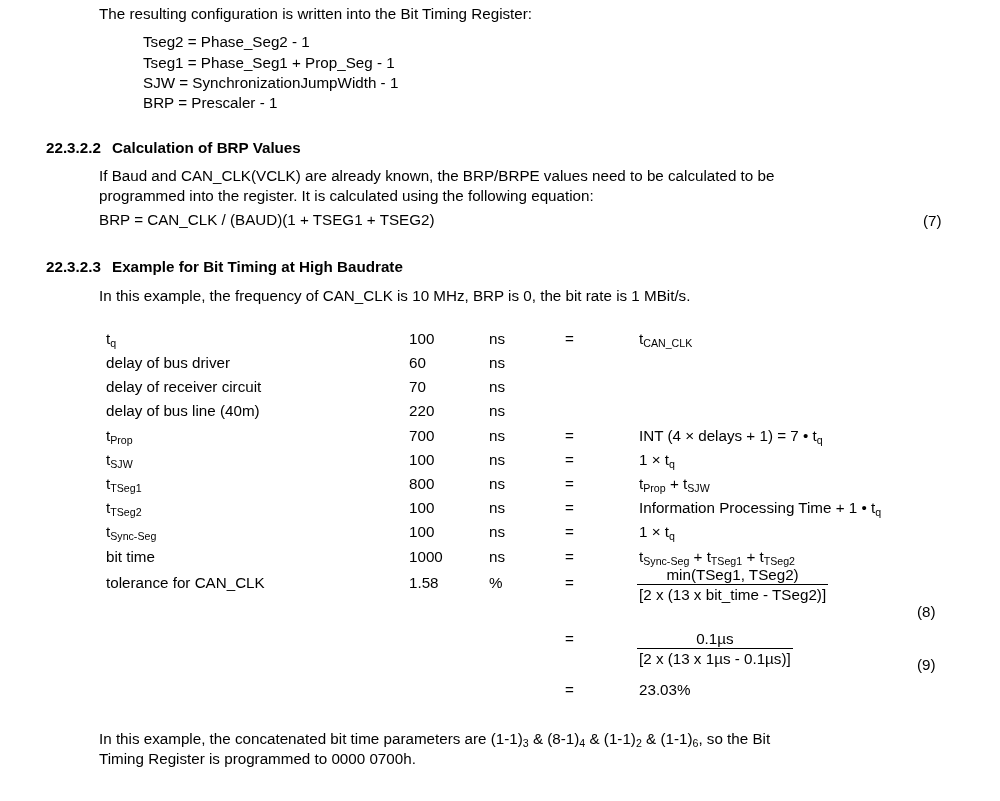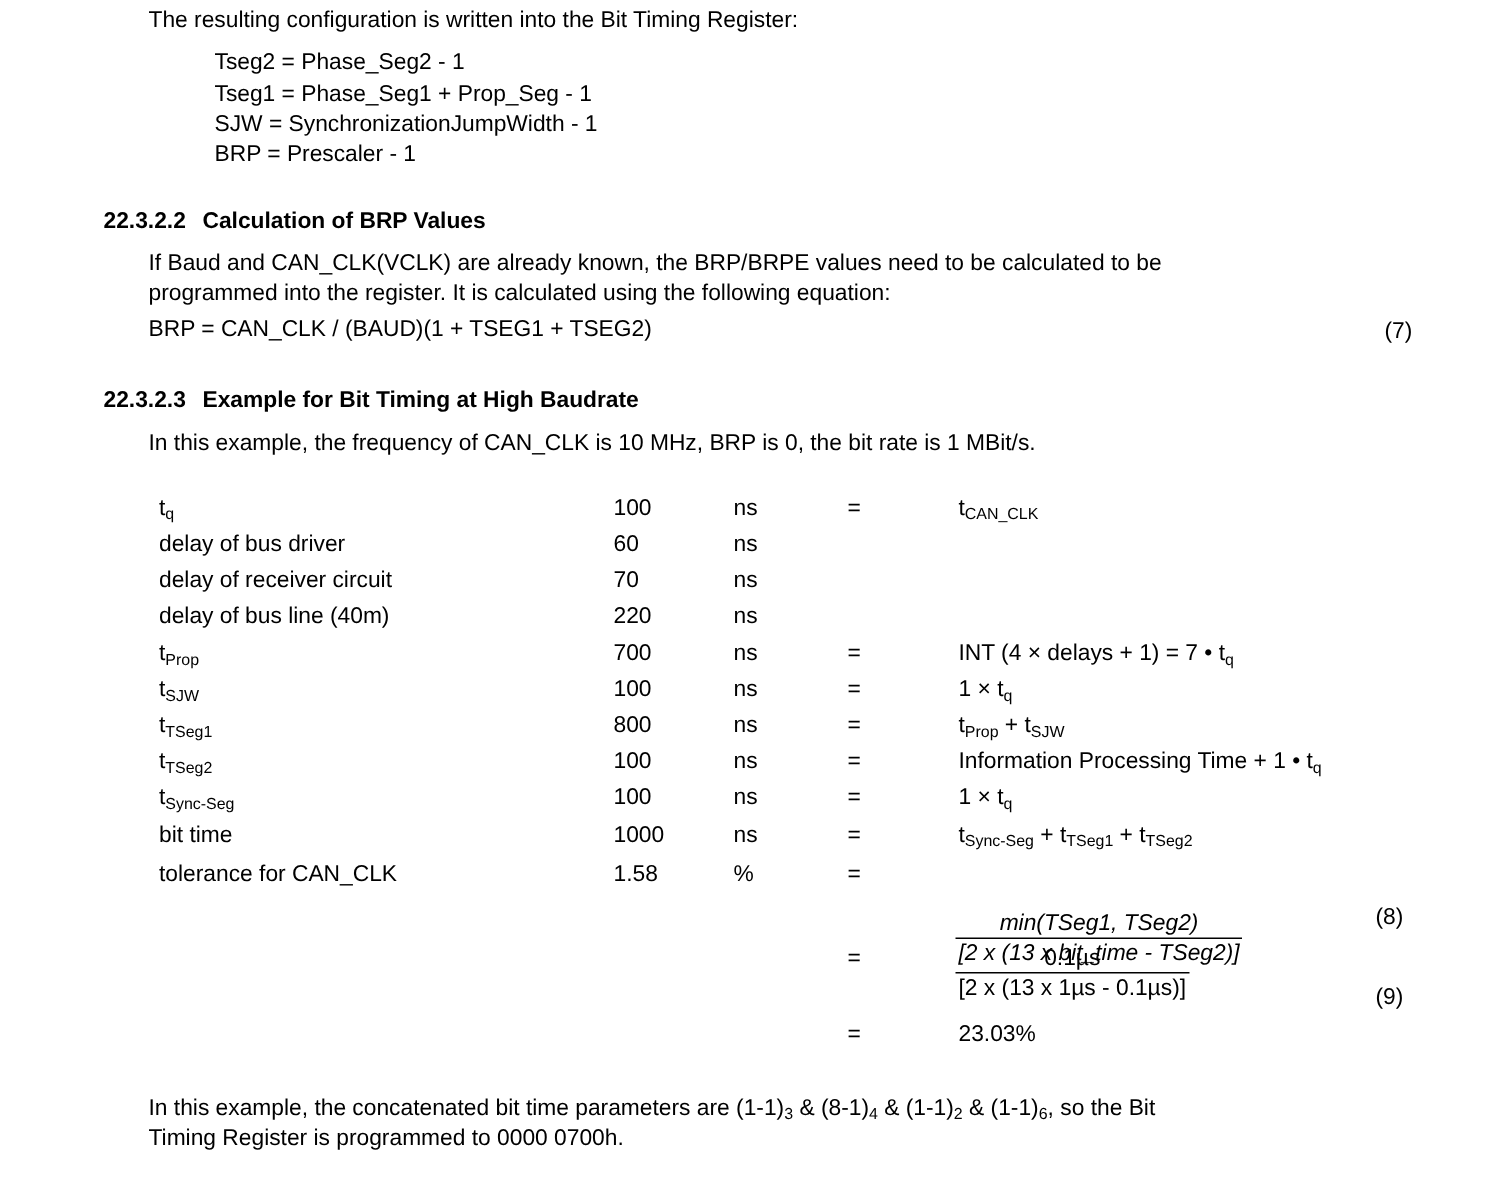--- a/index.html
+++ b/index.html
@@ -34,21 +34,20 @@
     font-size: 15.2px;
     line-height: 19px;
     white-space: nowrap;
   }
   .heading {
     position: absolute;
     font-weight: bold;
     font-size: 15.2px;
     line-height: 19px;
     white-space: nowrap;
-    margin-left: 23px;
   }
   .heading .num {
     display: inline-block;
     width: 66px;
   }
   .eqnum {
     position: absolute;
     font-size: 15.2px;
     white-space: nowrap;
   }
@@ -212,21 +211,21 @@
     </div>
 
     <div class="prow" style="top:574px;">
       <span class="cell c-label">tolerance for CAN_CLK</span>
       <span class="cell c-value">1.58</span>
       <span class="cell c-unit">%</span>
       <span class="cell c-eq">=</span>
     </div>
   </div>
 
-  <div class="frac" style="left:637px; top:607px;font-style:italic;">
+  <div class="frac" style="left:637px; top:566px;">
     <span class="numer">min(TSeg1, TSeg2)</span>
     <span class="bar"></span>
     <span class="denom">[2 x (13 x bit_time - TSeg2)]</span>
   </div>
   <div class="eqnum" style="left:917px; top:603px;">(8)</div>
 
   <div class="cell" style="left:565px; top:630px;">=</div>
 
   <div class="frac" style="left:637px; top:630px;">
     <span class="numer">0.1µs</span>

